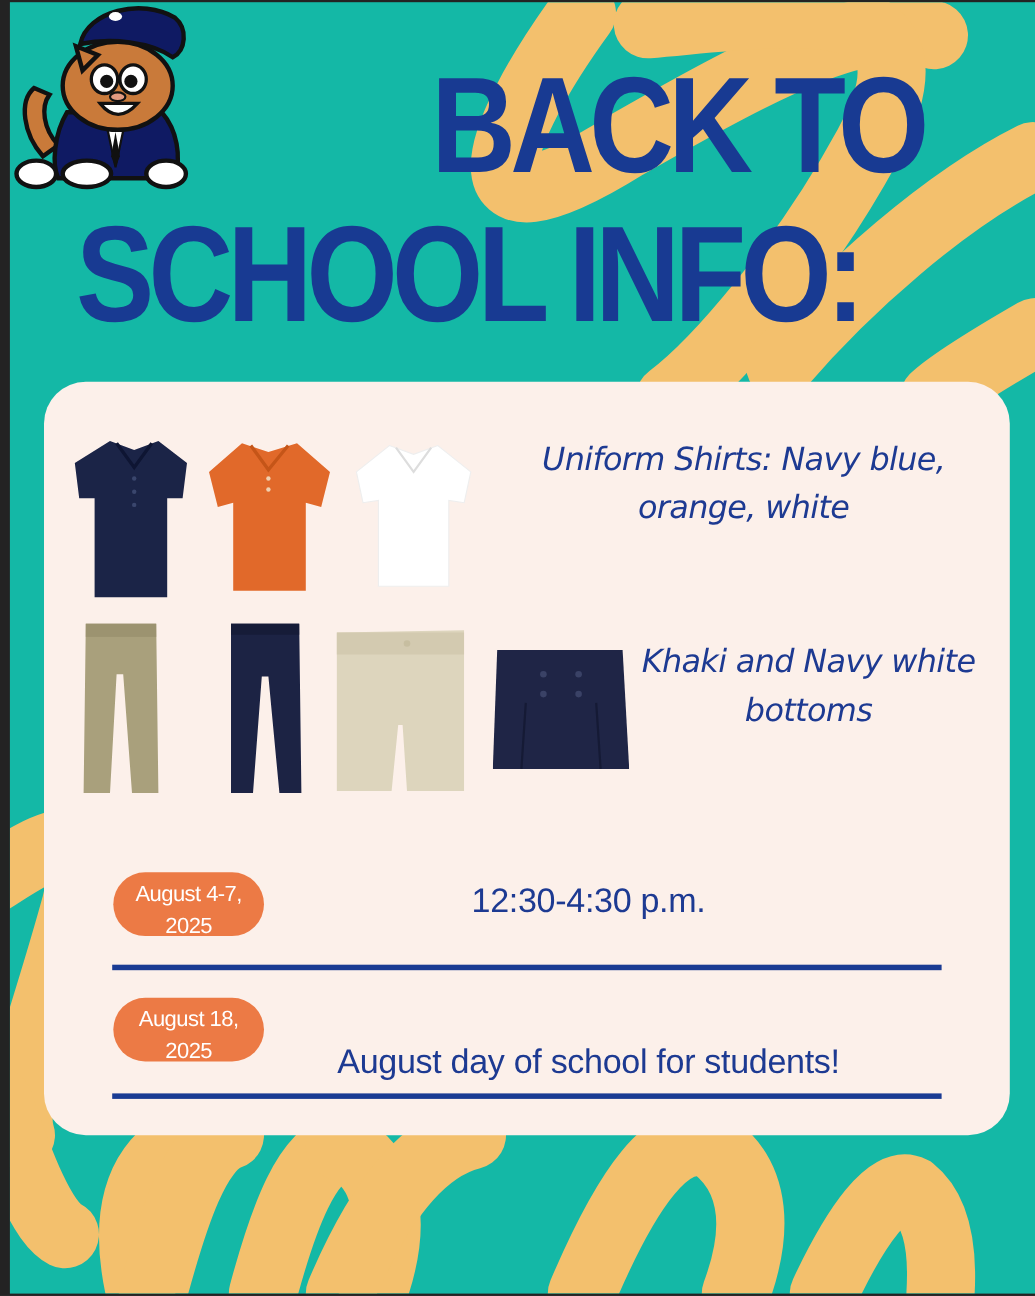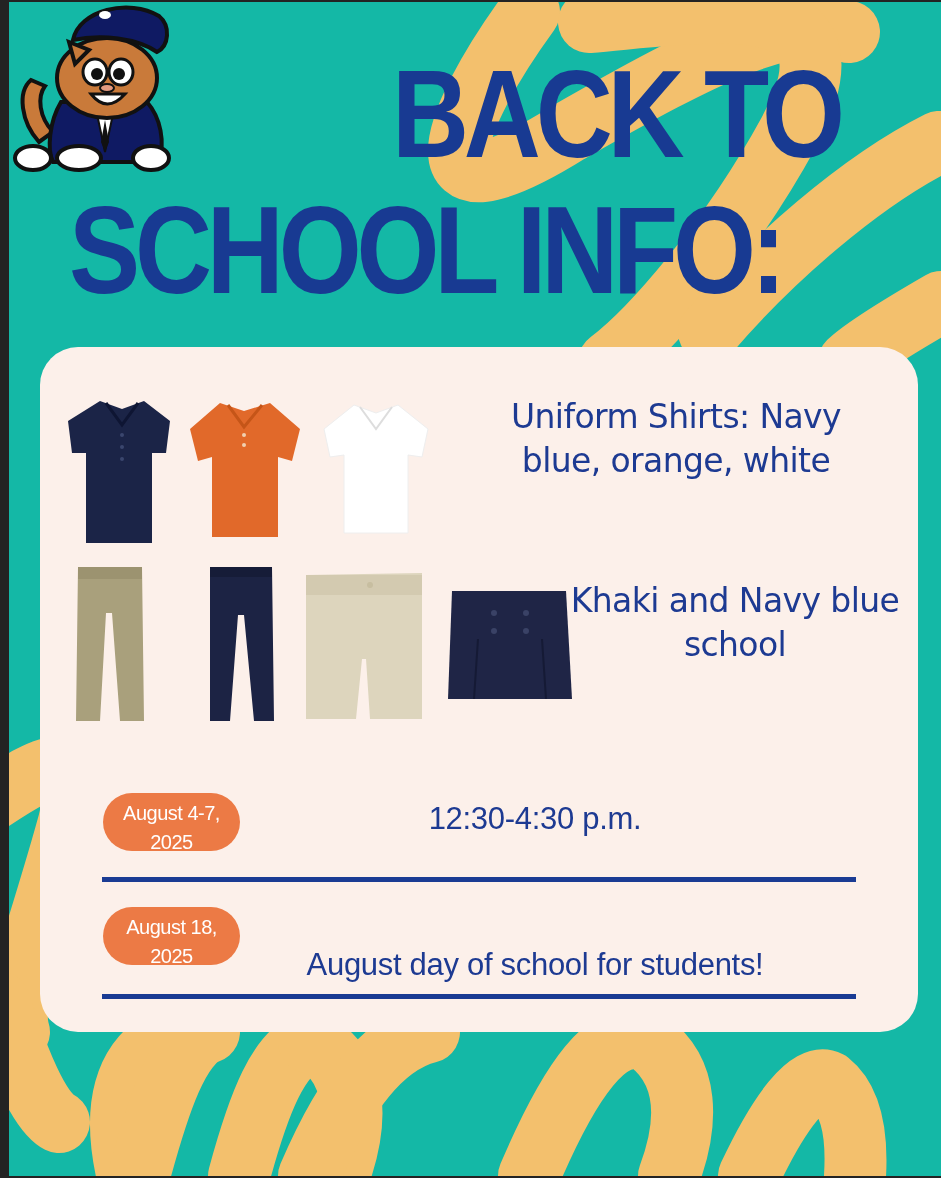--- a/index.html
+++ b/index.html
@@ -24,21 +24,21 @@
 
   .card {
     position: absolute; left: 31px; top: 345px; width: 878px; height: 685px;
     background: #fcf0ea; border-radius: 38px;
   }
 
   .clothing-item { position: absolute; }
 
   .info-text {
     position: absolute; color: #1d3a92; font-family: "DejaVu Sans", sans-serif;
-    font-size: 33px; line-height: 44px; text-align: center; letter-spacing: -0.6px;
+    font-size: 29px; line-height: 44px; text-align: center; letter-spacing: -0.6px; font-style: italic;
   }
   .shirts-text { left: 430px; top: 48px; width: 412px; }
   .bottoms-text { left: 530px; top: 232px; width: 330px; }
 
   .date-pill {
     position: absolute; width: 137px; height: 58px; border-radius: 36px;
     background: #ec7a45; color: #ffffff; font-family: "Liberation Sans", sans-serif;
     font-size: 20px; line-height: 29px; text-align: center; padding-top: 6px;
     letter-spacing: -0.5px;
   }
@@ -144,21 +144,21 @@
     </svg>
     <svg class="clothing-item" style="left:408px;top:242px;width:124px;height:112px" viewBox="0 0 124 112">
       <path d="M4 2 L 118 2 L 124 110 L 0 110 Z" fill="#1f2546"></path>
       <circle cx="46" cy="24" r="3" fill="#3a4266"></circle>
         <circle cx="78" cy="24" r="3" fill="#3a4266"></circle>
       <circle cx="46" cy="42" r="3" fill="#3a4266"></circle>
         <circle cx="78" cy="42" r="3" fill="#3a4266"></circle>
       <path d="M30 50 L 26 110 M 94 50 L 98 110" stroke="#151a35" stroke-width="2"></path>
     </svg>
 
-    <div class="info-text bottoms-text">Khaki and Navy blue school</div>
+    <div class="info-text bottoms-text">Khaki and Navy white bottoms</div>
 
     <div class="date-pill pill-1">
       <div>August 4-7,</div>
       <div>2025</div>
     </div>
     <div class="event-text event-1">
       <div>12:30-4:30 p.m.</div>
     </div>
     <div class="divider divider-1"></div>
 

